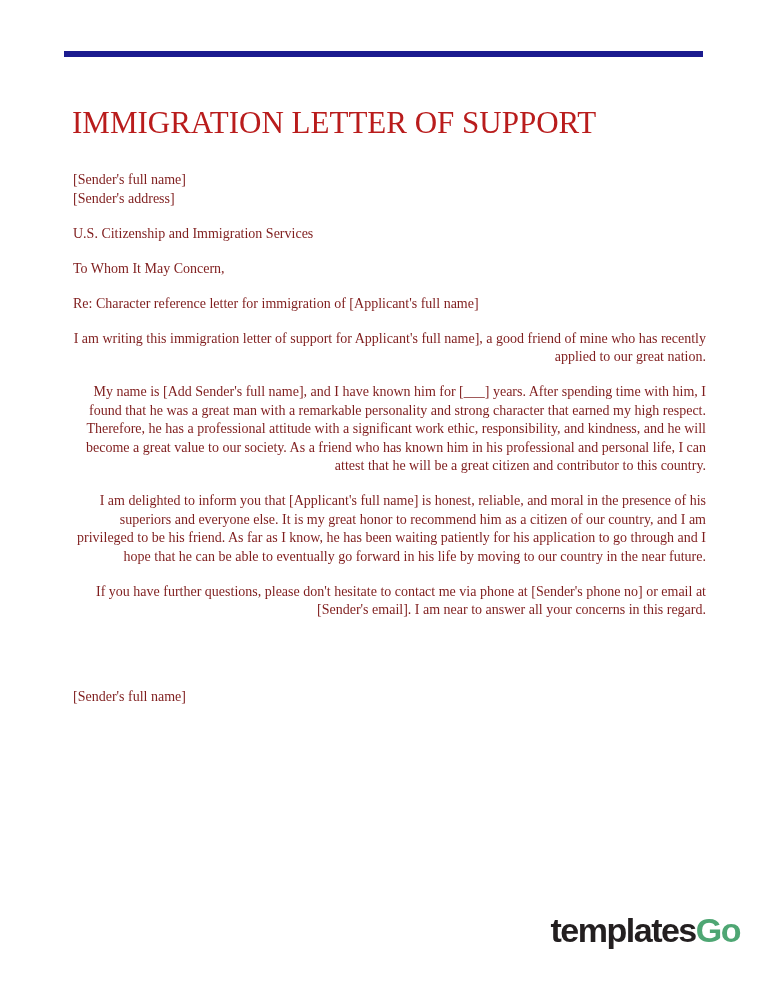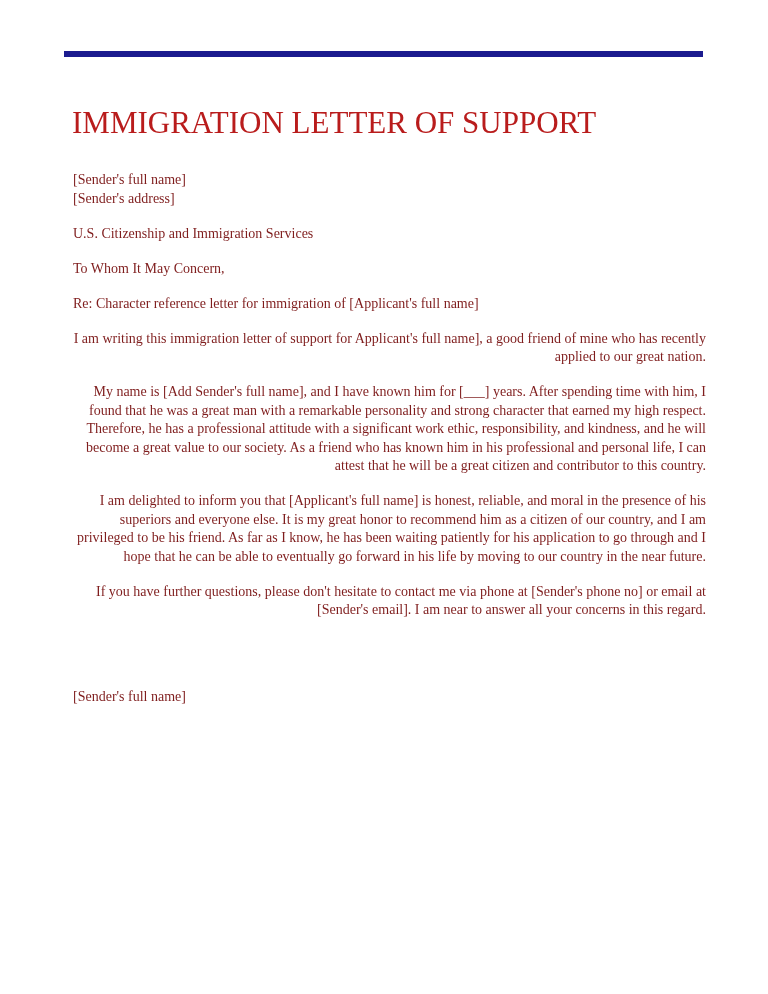--- a/index.html
+++ b/index.html
@@ -94,14 +94,17 @@
     <p>I am writing this immigration letter of support for Applicant's full name], a good friend of mine who has recently applied to our great nation.</p>
     <p>My name is [Add Sender's full name], and I have known him for [___] years. After spending time with him, I found that he was a great man with a remarkable personality and strong character that earned my high respect. Therefore, he has a professional attitude with a significant work ethic, responsibility, and kindness, and he will become a great value to our society. As a friend who has known him in his professional and personal life, I can attest that he will be a great citizen and contributor to this country.</p>
     <p>I am delighted to inform you that [Applicant's full name] is honest, reliable, and moral in the presence of his superiors and everyone else. It is my great honor to recommend him as a citizen of our country, and I am privileged to be his friend. As far as I know, he has been waiting patiently for his application to go through and I hope that he can be able to eventually go forward in his life by moving to our country in the near future.</p>
     <p>If you have further questions, please don't hesitate to contact me via phone at [Sender's phone no] or email at [Sender's email]. I am near to answer all your concerns in this regard.</p>
 
 
     <div class="signature">[Sender's full name]</div>
 
   </div>
 
+  <div class="brand-logo">
+    <span class="logo-primary">templates</span><span class="logo-accent">Go</span>
+  </div>
 
 </div>
 
 </body></html>

